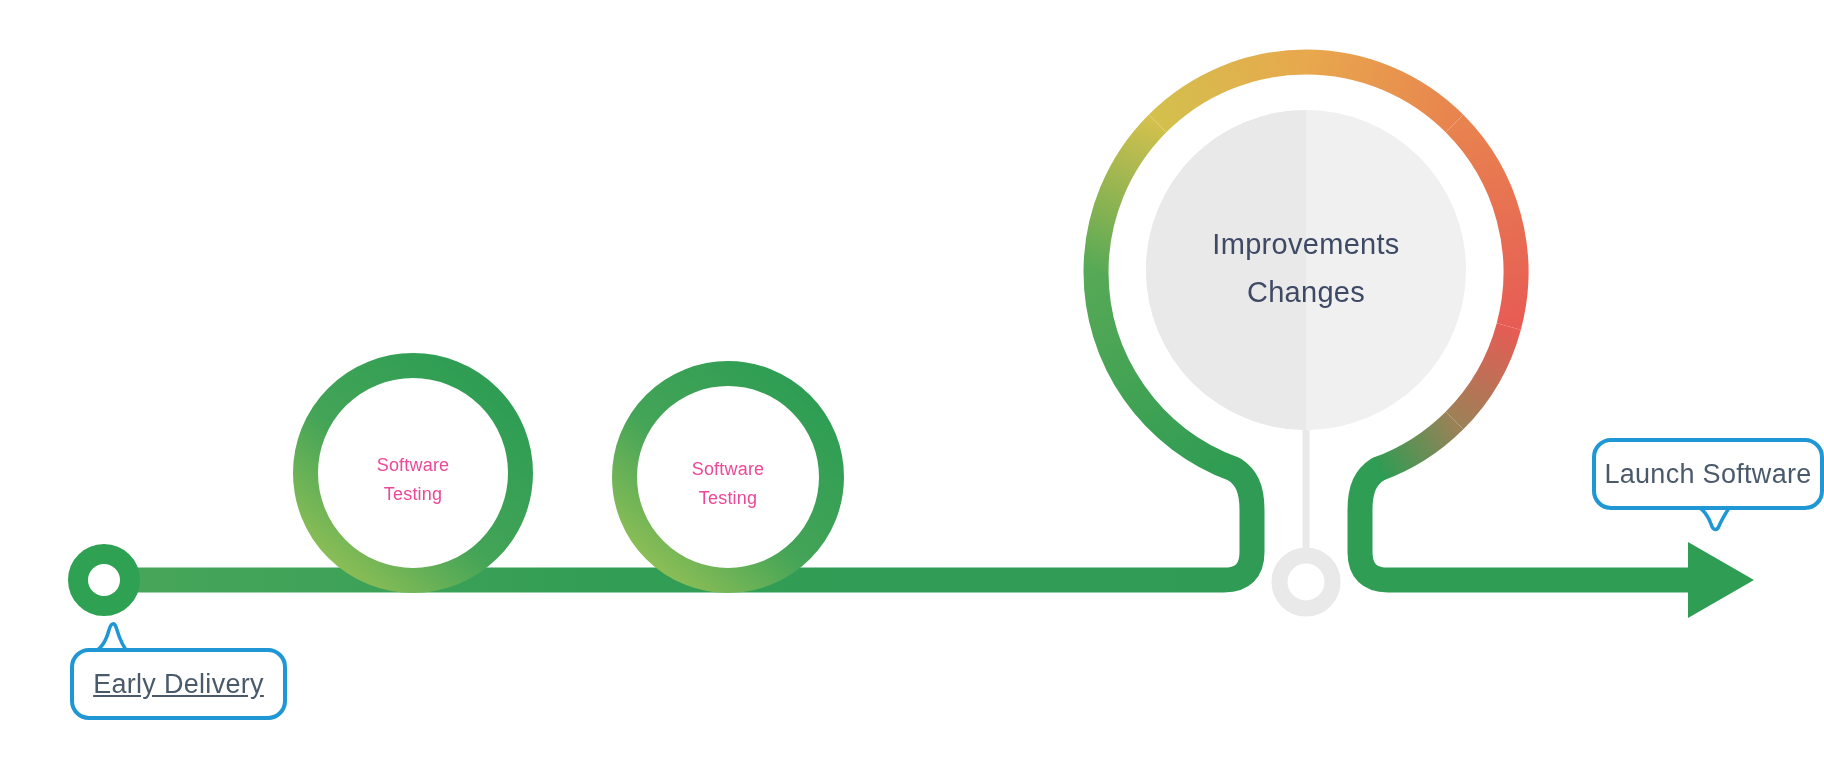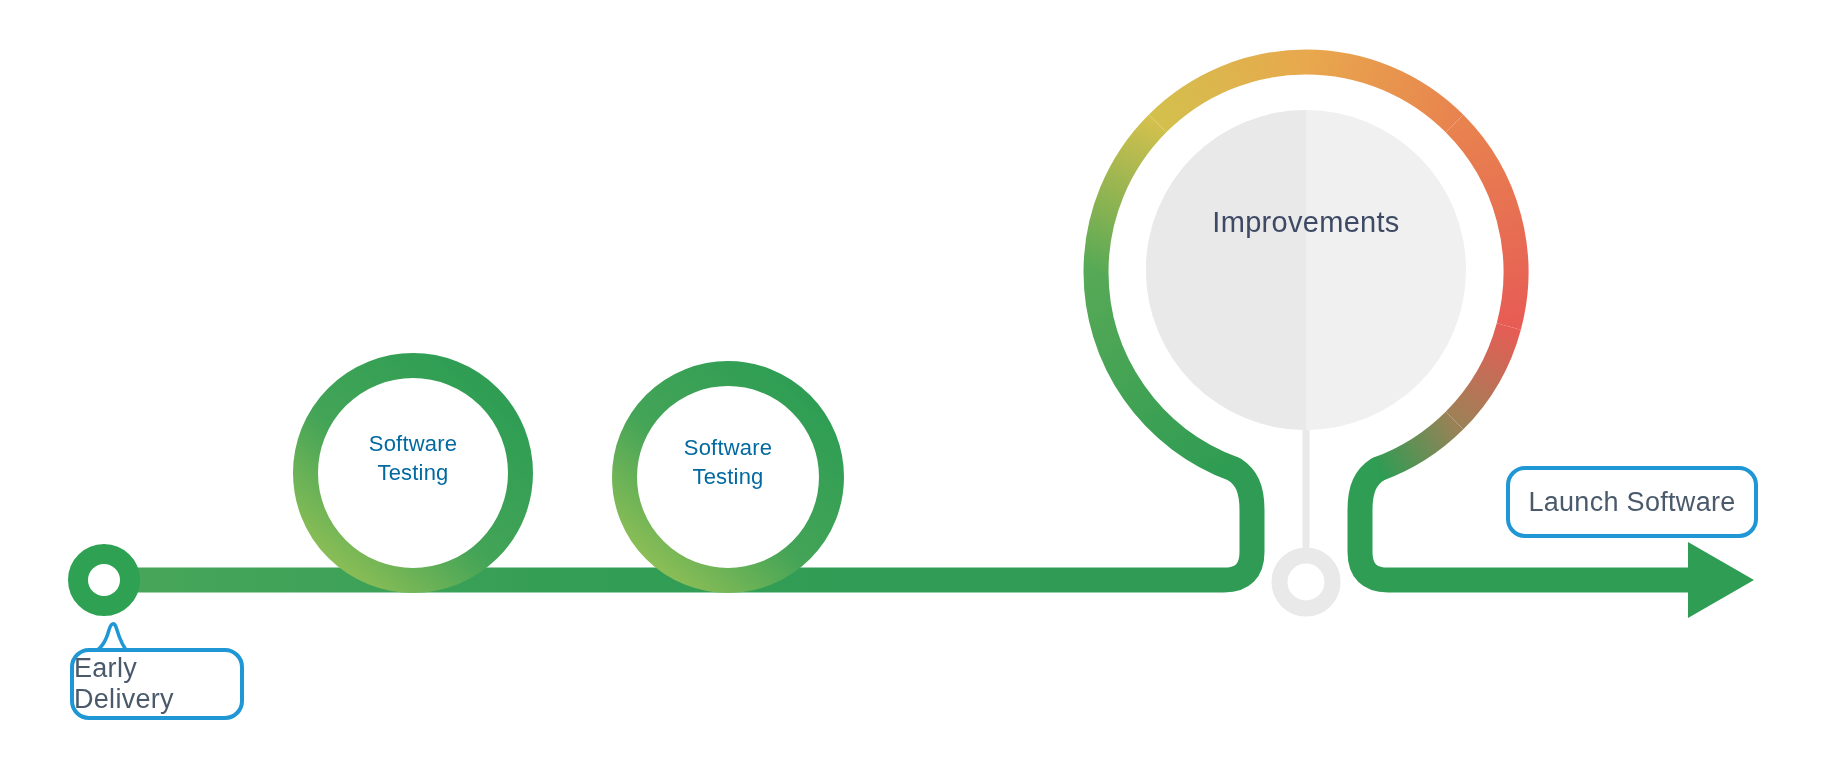--- a/index.html
+++ b/index.html
@@ -1,22 +1,22 @@
 <!DOCTYPE html>
 <html><head>
 <meta charset="utf-8">
 <style>
   html,body{margin:0;padding:0;background:#ffffff;}
   body{width:1824px;height:762px;overflow:hidden;
        font-family:"Liberation Sans", sans-serif;}
   .stage{position:relative;width:1824px;height:762px;background:#ffffff;}
   .stage > svg{position:absolute;left:0;top:0;z-index:1;}
-  .node-label{position:absolute;z-index:2;text-align:center;font-weight:500;}
+  .node-label{position:absolute;z-index:2;text-align:center;font-weight:500;margin-top:22px;}
   .node-label span{display:block;}
-  .label-sm{font-size:22px;line-height:29px;color:#0369a1;letter-spacing:.2px;}
+  .label-sm{font-size:18px;line-height:29px;color:#ec4899;letter-spacing:.2px;}
   .label-lg{font-size:29px;line-height:48px;color:#3E4A64;letter-spacing:.3px;}
   .bubble{position:absolute;z-index:5;box-sizing:border-box;height:72px;
           border:4px solid #1F97D4;border-radius:19px;background:#ffffff;
           display:flex;align-items:center;justify-content:center;
           font-size:27px;color:#4A5A6B;letter-spacing:.3px;font-weight:400;}
   .tail{position:absolute;z-index:6;}
 </style>
 </head>
 <body>
 
@@ -104,29 +104,30 @@
     <span>Testing</span>
   </div>
 
   <div class="node-label label-sm" style="left:598px;top:433px;width:260px;">
     <span>Software</span>
     <span>Testing</span>
   </div>
 
   <div class="node-label label-lg" style="left:1106px;top:198px;width:400px;">
     <span>Improvements</span>
+    <span>Changes</span>
   </div>
 
-  <div class="bubble" style="left:70px;top:648px;width:174px;">
+  <div class="bubble" style="left:70px;top:648px;width:217px;text-decoration:underline;">
     <span>Early Delivery</span>
   </div>
   <svg class="tail" style="left:88px;top:618px;" width="44" height="36" viewBox="0 0 44 36">
     <path d="M3 35 C11 33 17 27 21 12 C23 5 26 4 28 9 C31 19 36 31 41 35" fill="#ffffff" stroke="#1F97D4" stroke-width="3.5" stroke-linecap="round"></path>
   </svg>
 
-  <div class="bubble" style="left:1506px;top:438px;width:252px;margin-top:28px;">
+  <div class="bubble" style="left:1592px;top:438px;width:232px;">
     <span>Launch Software</span>
   </div>
   <svg class="tail" style="left:1690px;top:488px;" width="44" height="46" viewBox="0 0 44 46">
     <path d="M3 17 C11 19 17 25 21 36 C23 43 27 43 29 38 C32 31 37 23 41 17" fill="#ffffff" stroke="#1F97D4" stroke-width="3.5" stroke-linecap="round"></path>
   </svg>
 
 </div>
 
 </body></html>

